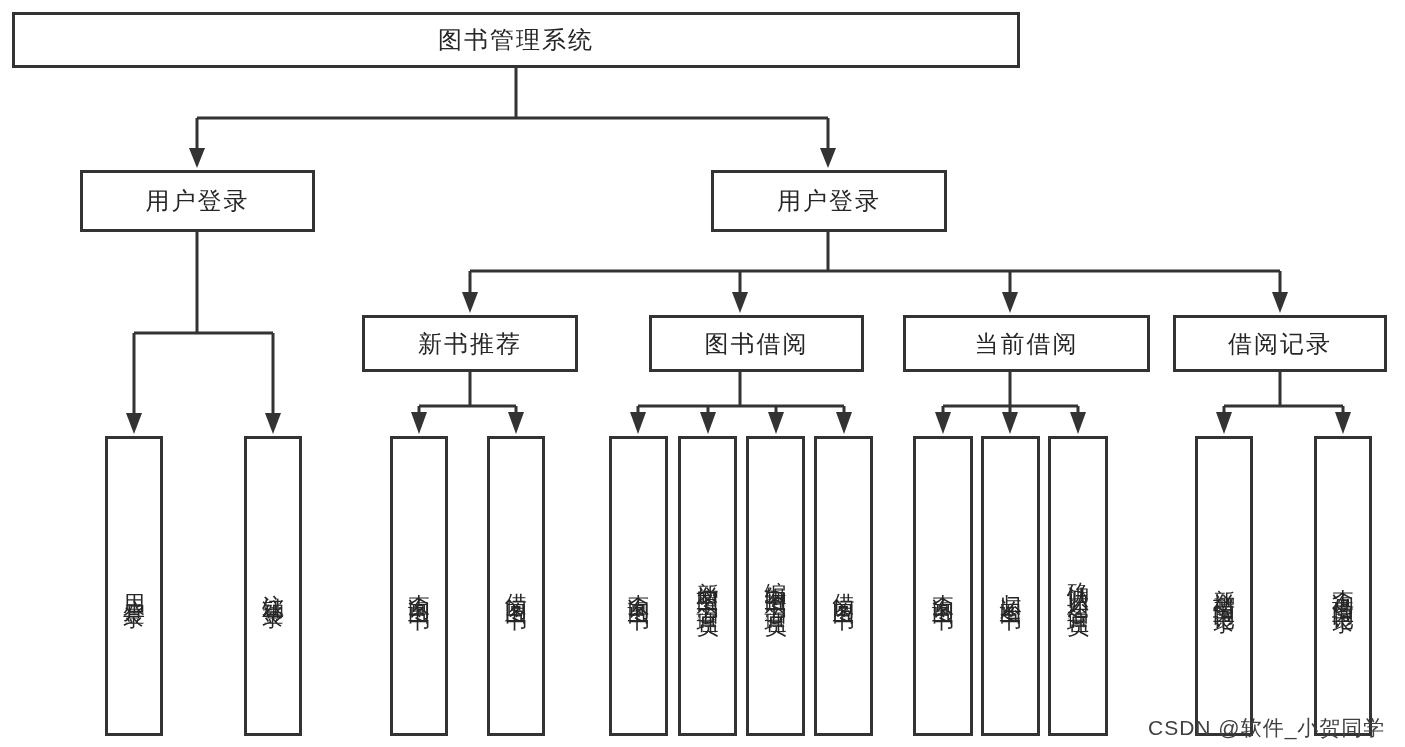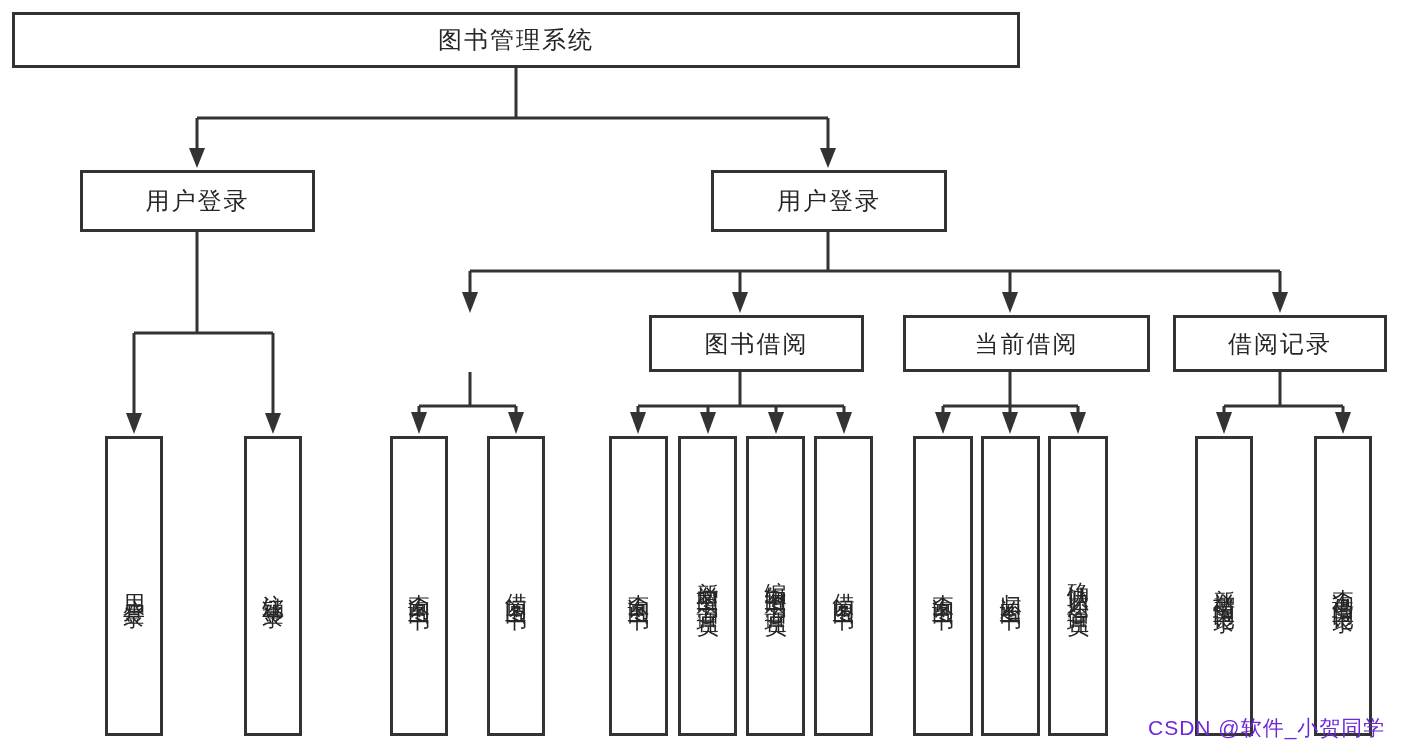--- a/index.html
+++ b/index.html
@@ -40,21 +40,21 @@
     letter-spacing: 5px;
     line-height: 1;
     white-space: nowrap;
   }
   .watermark {
     position: absolute;
     left: 1148px;
     top: 714px;
     font-size: 21px;
     letter-spacing: 1px;
-    color: #6d28d9;
+    color: #404040;
     z-index: 5;
     white-space: nowrap;
   }
 </style>
 </head>
 <body>
 
 <div class="stage">
 
   <svg class="connectors" viewBox="0 0 1405 747" xmlns="http://www.w3.org/2000/svg">
@@ -125,20 +125,23 @@
     <span class="hlabel">图书管理系统</span>
   </div>
 
   <div class="box" style="left:80px; top:170px; width:235px; height:62px;">
     <span class="hlabel">用户登录</span>
   </div>
   <div class="box" style="left:711px; top:170px; width:236px; height:62px;">
     <span class="hlabel">用户登录</span>
   </div>
 
+  <div class="box" style="left:362px; top:315px; width:216px; height:57px;">
+    <span class="hlabel">新书推荐</span>
+  </div>
   <div class="box" style="left:633px; top:315px; width:215px; height:57px;margin-left:16px;">
     <span class="hlabel">图书借阅</span>
   </div>
   <div class="box" style="left:903px; top:315px; width:247px; height:57px;">
     <span class="hlabel">当前借阅</span>
   </div>
   <div class="box" style="left:1173px; top:315px; width:214px; height:57px;font-family:Liberation Mono, monospace;">
     <span class="hlabel">借阅记录</span>
   </div>
 

